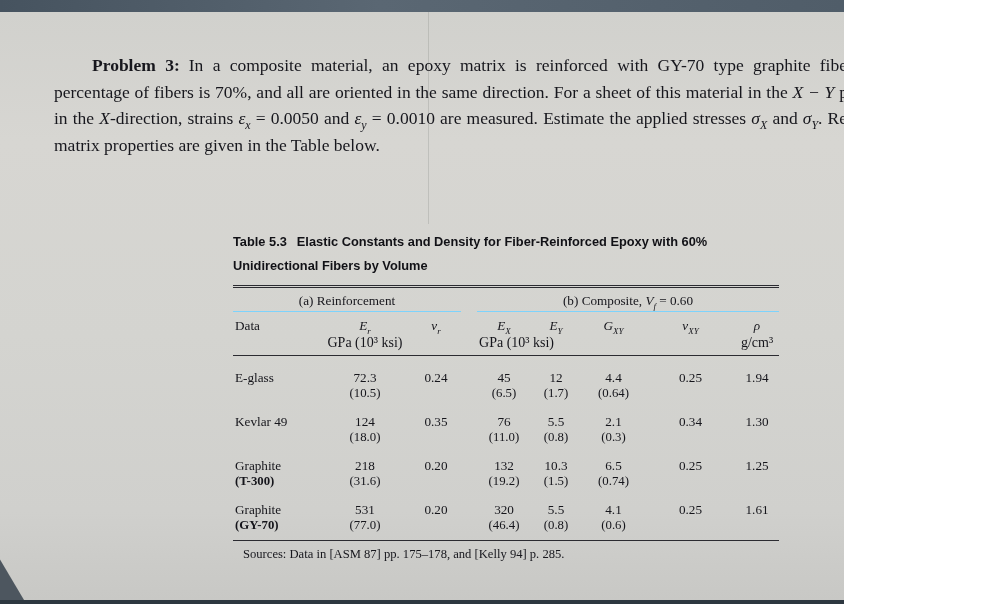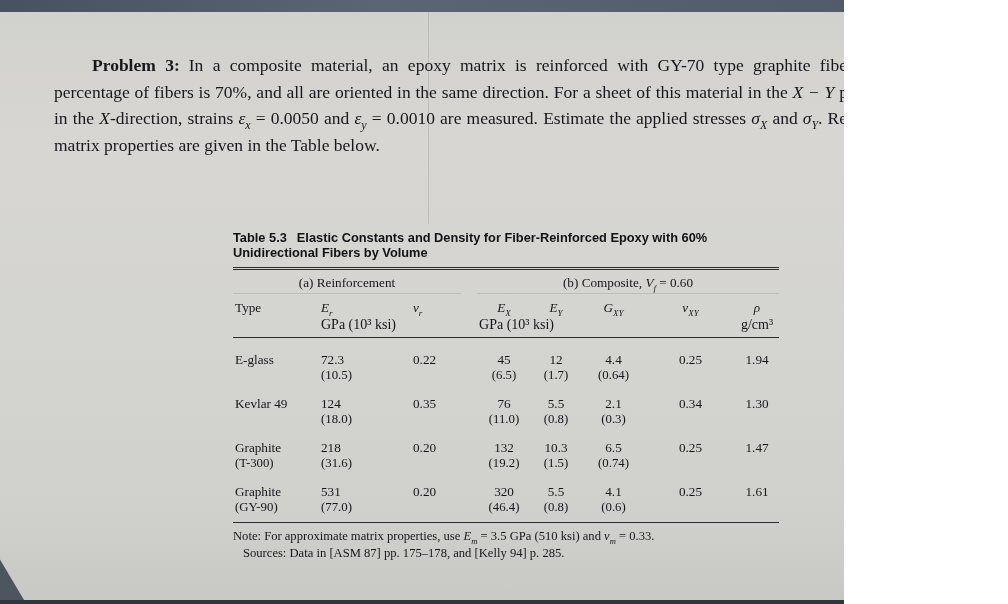--- a/index.html
+++ b/index.html
@@ -23,41 +23,41 @@
   .problem { position:absolute; left:54px; top:52px; width:908px;
              font-size:17.5px; line-height:26.6px; text-align:justify;
              text-indent:38px; color:#17171d; }
   .problem b { font-weight:bold; margin-right:9px; }
   .mi { font-style:italic; }
   sub { font-size:68%; line-height:0; font-style:italic; }
 
   
   .tablewrap { position:absolute; left:233px; top:230px; width:546px; color:#121218; }
   .tbl-title { font-family:"Liberation Sans", sans-serif; font-weight:700;
-               font-size:12.8px; line-height:15px; width:540px; margin-bottom:7px; color:#111116; }
+               font-size:12.8px; line-height:24px; width:540px; margin-bottom:7px; color:#111116; }
   .tbl-title .tlabel { margin-right:10px; }
 
   .rule-top { border-top:1px solid #2b2b31; border-bottom:1px solid #2b2b31; height:3px; }
 
   table.data { border-collapse:collapse; width:546px; table-layout:fixed;
                font-size:13.2px; line-height:15px; color:#15151b; }
   table.data td { padding:0 2px; vertical-align:bottom; overflow:visible; white-space:nowrap; }
 
   tr.group td.g { border-bottom:1px solid #7dd3fc; text-align:center; padding:5px 0 3px; }
   tr.colhead td { padding-top:6px; }
   tr.units td { font-size:14px; padding-top:2px; padding-bottom:5px; }
   tr.seprow td { border-top:1px solid #2b2b31; height:2px; padding:0; }
   tr.main td { padding-top:12px;margin-left:32px; }
   tr.subr td { font-size:12.8px; padding-top:1px; padding-bottom:1px; }
   tr.gap td { height:7px; padding:0; }
   tr.botrow td { border-top:1px solid #2b2b31; height:0; padding:0; }
 
   .c-type { text-align:left; padding-left:2px; }
-  .sub-type { padding-left:7px; }
-  .c-center { }
+  .sub-type { padding-left:7px;font-weight:bold; }
+  .c-center { text-align:center; }
   .c-left { text-align:center; }
   .units-b { text-align:left; padding-left:28px; }
   .rho-head { padding-left:10px; }
 
   .notes { font-size:12.6px; line-height:17px; margin-top:5px; color:#17171d; }
   .notes .src { padding-left:10px; display:block; }
 </style>
 </head>
 <body>
 
@@ -91,21 +91,21 @@
       </colgroup>
 
       <tbody>
           <tr class="group">
         <td class="g" colspan="3">(a) Reinforcement</td>
         <td></td>
         <td class="g" colspan="5"><span>(b) Composite, </span><span class="mi">V</span><sub>f</sub><span> = 0.60</span></td>
       </tr>
 
       <tr class="colhead">
-        <td class="c-type">Type</td>
+        <td class="c-type">Data</td>
         <td class="c-center"><span class="mi">E</span><sub>r</sub></td>
         <td class="c-center"><span class="mi">ν</span><sub>r</sub></td>
         <td></td>
         <td class="c-left"><span class="mi">E</span><sub>X</sub></td>
         <td class="c-left"><span class="mi">E</span><sub>Y</sub></td>
         <td class="c-left"><span class="mi">G</span><sub>XY</sub></td>
         <td class="c-left"><span class="mi">ν</span><sub>XY</sub></td>
         <td class="c-left rho-head"><span class="mi">ρ</span></td>
       </tr>
 
@@ -119,21 +119,21 @@
         <td class="c-left">g/cm³</td>
       </tr>
 
       <tr class="seprow">
             <td colspan="9"></td>
           </tr>
 
       <tr class="main">
         <td class="c-type">E-glass</td>
         <td class="c-center">72.3</td>
-        <td class="c-center">0.22</td>
+        <td class="c-center">0.24</td>
         <td></td>
         <td class="c-left">45</td>
         <td class="c-left">12</td>
         <td class="c-left">4.4</td>
         <td class="c-left">0.25</td>
         <td class="c-left">1.94</td>
       </tr>
       <tr class="subr">
         <td class="c-type sub-type"></td>
         <td class="c-center">(10.5)</td>
@@ -171,21 +171,21 @@
 
       <tr class="main">
         <td class="c-type">Graphite</td>
         <td class="c-center">218</td>
         <td class="c-center">0.20</td>
         <td></td>
         <td class="c-left">132</td>
         <td class="c-left">10.3</td>
         <td class="c-left">6.5</td>
         <td class="c-left">0.25</td>
-        <td class="c-left">1.47</td>
+        <td class="c-left">1.25</td>
       </tr>
       <tr class="subr">
         <td class="c-type sub-type">(T-300)</td>
         <td class="c-center">(31.6)</td>
         <td></td>
         <td></td>
         <td class="c-left">(19.2)</td>
         <td class="c-left">(1.5)</td>
         <td class="c-left">(0.74)</td>
         <td></td>
@@ -197,40 +197,39 @@
         <td class="c-center">531</td>
         <td class="c-center">0.20</td>
         <td></td>
         <td class="c-left">320</td>
         <td class="c-left">5.5</td>
         <td class="c-left">4.1</td>
         <td class="c-left">0.25</td>
         <td class="c-left">1.61</td>
       </tr>
       <tr class="subr">
-        <td class="c-type sub-type">(GY-90)</td>
+        <td class="c-type sub-type">(GY-70)</td>
         <td class="c-center">(77.0)</td>
         <td></td>
         <td></td>
         <td class="c-left">(46.4)</td>
         <td class="c-left">(0.8)</td>
         <td class="c-left">(0.6)</td>
         <td></td>
         <td></td>
       </tr>
 
       <tr class="gap">
             <td colspan="9"></td>
           </tr>
       <tr class="botrow">
             <td colspan="9"></td>
           </tr>
     </tbody>
       </table>
 
     <div class="notes">
-      <span><span>Note: For approximate matrix properties, use </span><span class="mi">E</span><sub>m</sub><span> = 3.5 GPa (510 ksi) and </span><span class="mi">ν</span><sub>m</sub><span> = 0.33.</span></span>
       <span class="src">Sources: Data in [ASM 87] pp. 175–178, and [Kelly 94] p. 285.</span>
     </div>
   </div>
 
   <div class="bottombar"></div>
 </div>
 
 </body></html>

